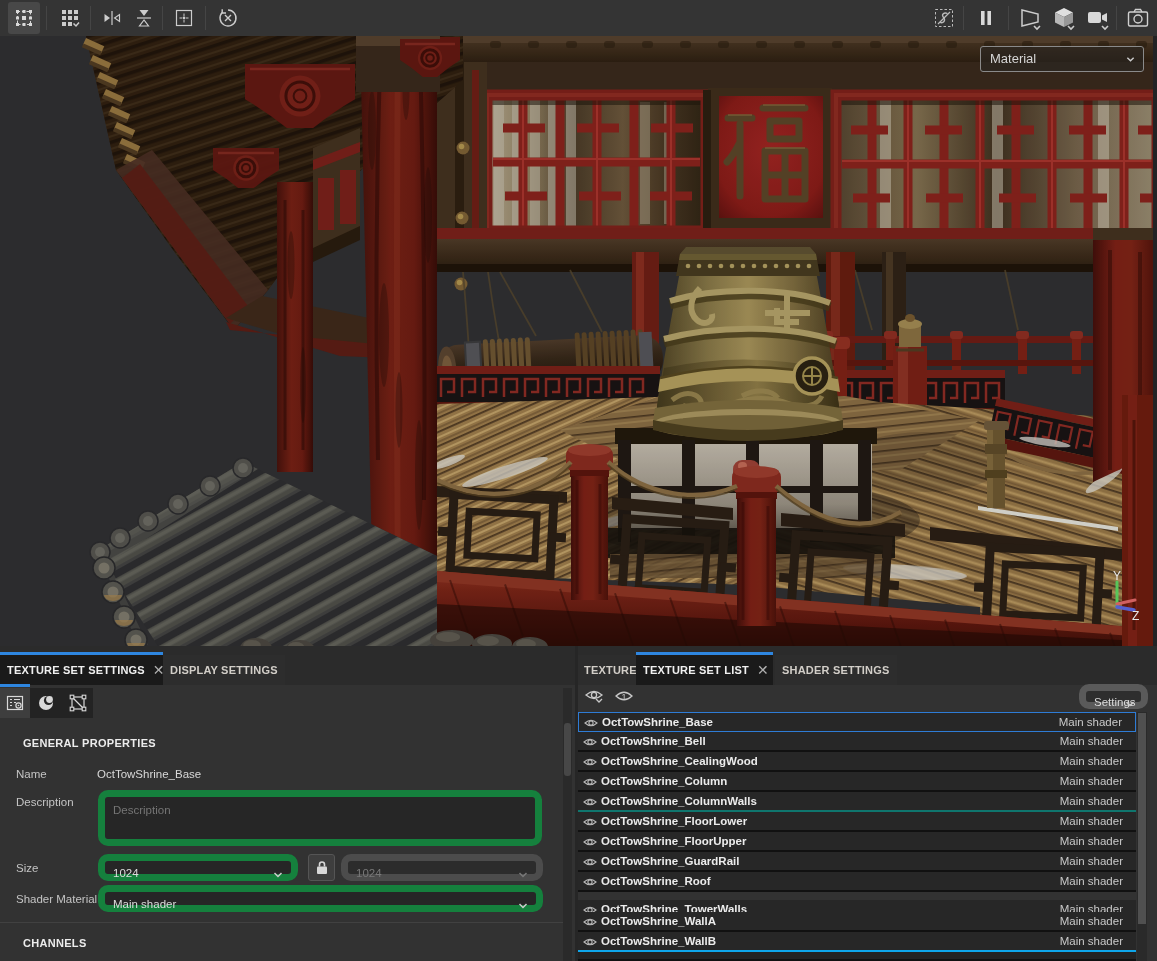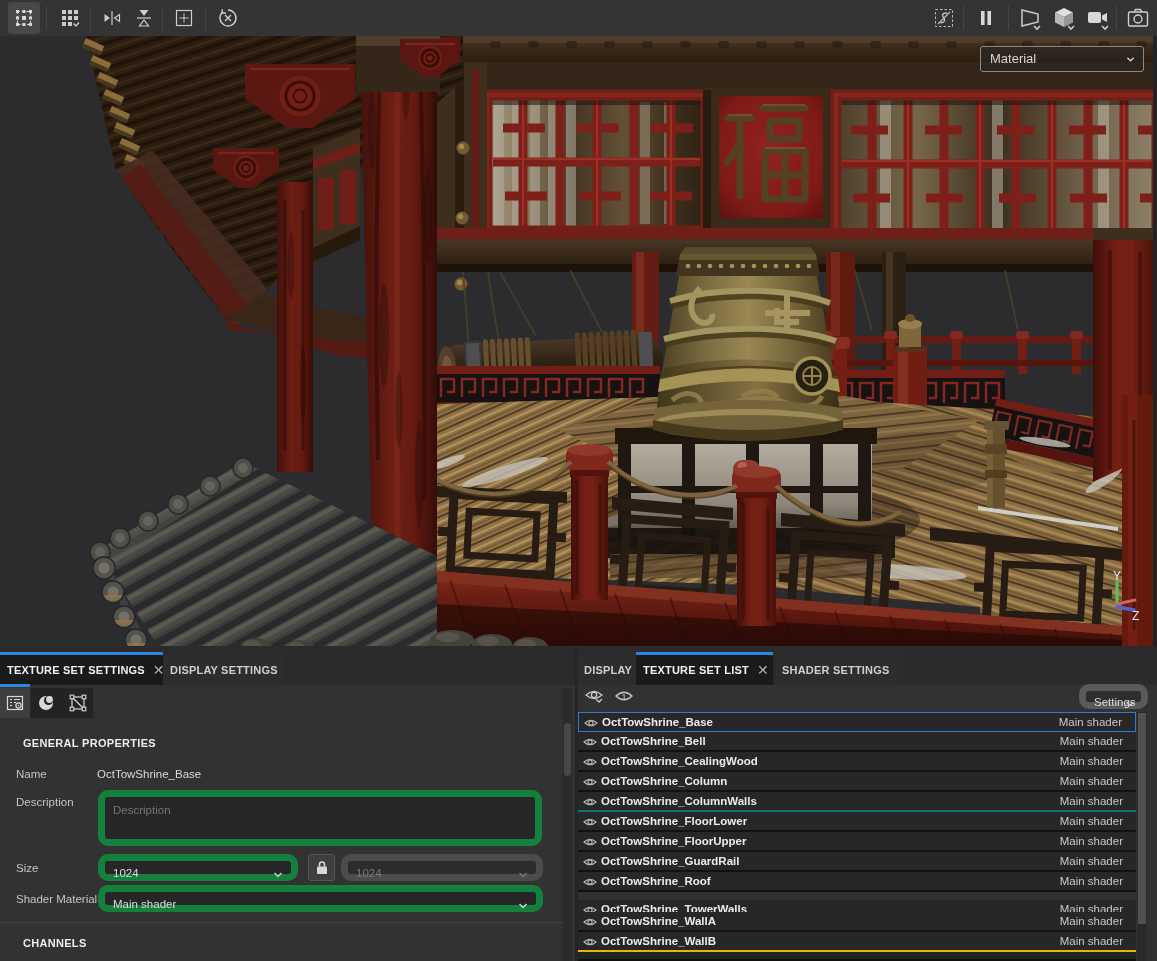--- a/index.html
+++ b/index.html
@@ -803,21 +803,21 @@
         </svg>
   </div>
   <div style="position:absolute;left:0px;top:276px;width:563px;height:1px;background:#414141;"></div>
   <div class="hdr" style="left:16px;top:291px;">CHANNELS</div>
   <div style="position:absolute;left:563px;top:42px;width:9px;height:273px;background:#2a2a2a;"></div>
   <div style="position:absolute;left:564px;top:77px;width:7px;height:53px;background:#474747;border-radius:3px;"></div>
 </div>
   <div id="pdivider"></div>
   <div id="rpanel">
   <div class="tabrow" style="left:0;width:579px;">
-    <div class="tab" style="left:0;width:58px;padding:0 0 0 6px;">DISPLAY</div>
+    <div class="tab" style="left:0;width:58px;padding:0 0 0 6px;">TEXTURE</div>
     <div class="tab active" style="left:58px;width:137px;justify-content:space-between;padding-right:9px;">TEXTURE SET LIST<span class="xx">✕</span></div>
     <div class="tab" style="left:197px;">SHADER SETTINGS</div>
   </div>
   <div style="position:absolute;left:6px;top:40px;width:20px;height:20px;">
     <svg class="icon" width="20" height="20" viewBox="0 0 20 20">
       <path d="M2 9 Q 10 2, 18 9 Q 10 16, 2 9 Z" fill="none" stroke="#c8c8c8" stroke-width="1.3"></path>
       <circle cx="10" cy="9" r="2.6" fill="none" stroke="#c8c8c8" stroke-width="1.3"></circle>
       <path d="M12 13 L15 16 L18 13" fill="none" stroke="#c8c8c8" stroke-width="1.3"></path>
     </svg>
   </div>
@@ -915,21 +915,21 @@
           <span class="ms">Main shader</span>
         </div>
         <div class="row" style="top:200px;border-bottom:2px solid #111111;">
           <svg class="eye" width="14" height="12" viewBox="0 0 14 12" style="left:5px;top:4px;">
             <path d="M1 6 Q 7 0.5, 13 6 Q 7 11.5, 1 6 Z" fill="none" stroke="#b8b8b8" stroke-width="1.1"></path>
             <circle cx="7" cy="6" r="2.1" fill="none" stroke="#b8b8b8" stroke-width="1.1"></circle>
           </svg>
           <span class="nm">OctTowShrine_WallA</span>
           <span class="ms">Main shader</span>
         </div>
-        <div class="row" style="top:220px;border-bottom:2px solid #eab308;text-align:center;">
+        <div class="row" style="top:220px;border-bottom:2px solid #0ea5e9;text-align:center;">
           <svg class="eye" width="14" height="12" viewBox="0 0 14 12" style="left:5px;top:4px;">
             <path d="M1 6 Q 7 0.5, 13 6 Q 7 11.5, 1 6 Z" fill="none" stroke="#b8b8b8" stroke-width="1.1"></path>
             <circle cx="7" cy="6" r="2.1" fill="none" stroke="#b8b8b8" stroke-width="1.1"></circle>
           </svg>
           <span class="nm">OctTowShrine_WallB</span>
           <span class="ms">Main shader</span>
         </div>
         <div class="row" style="top:240px;height:9px;background:#222222;border-bottom:2px solid #111;"></div>
       </div>
   <div style="position:absolute;left:559px;top:66px;width:10px;height:249px;background:#2a2a2a;"></div>

